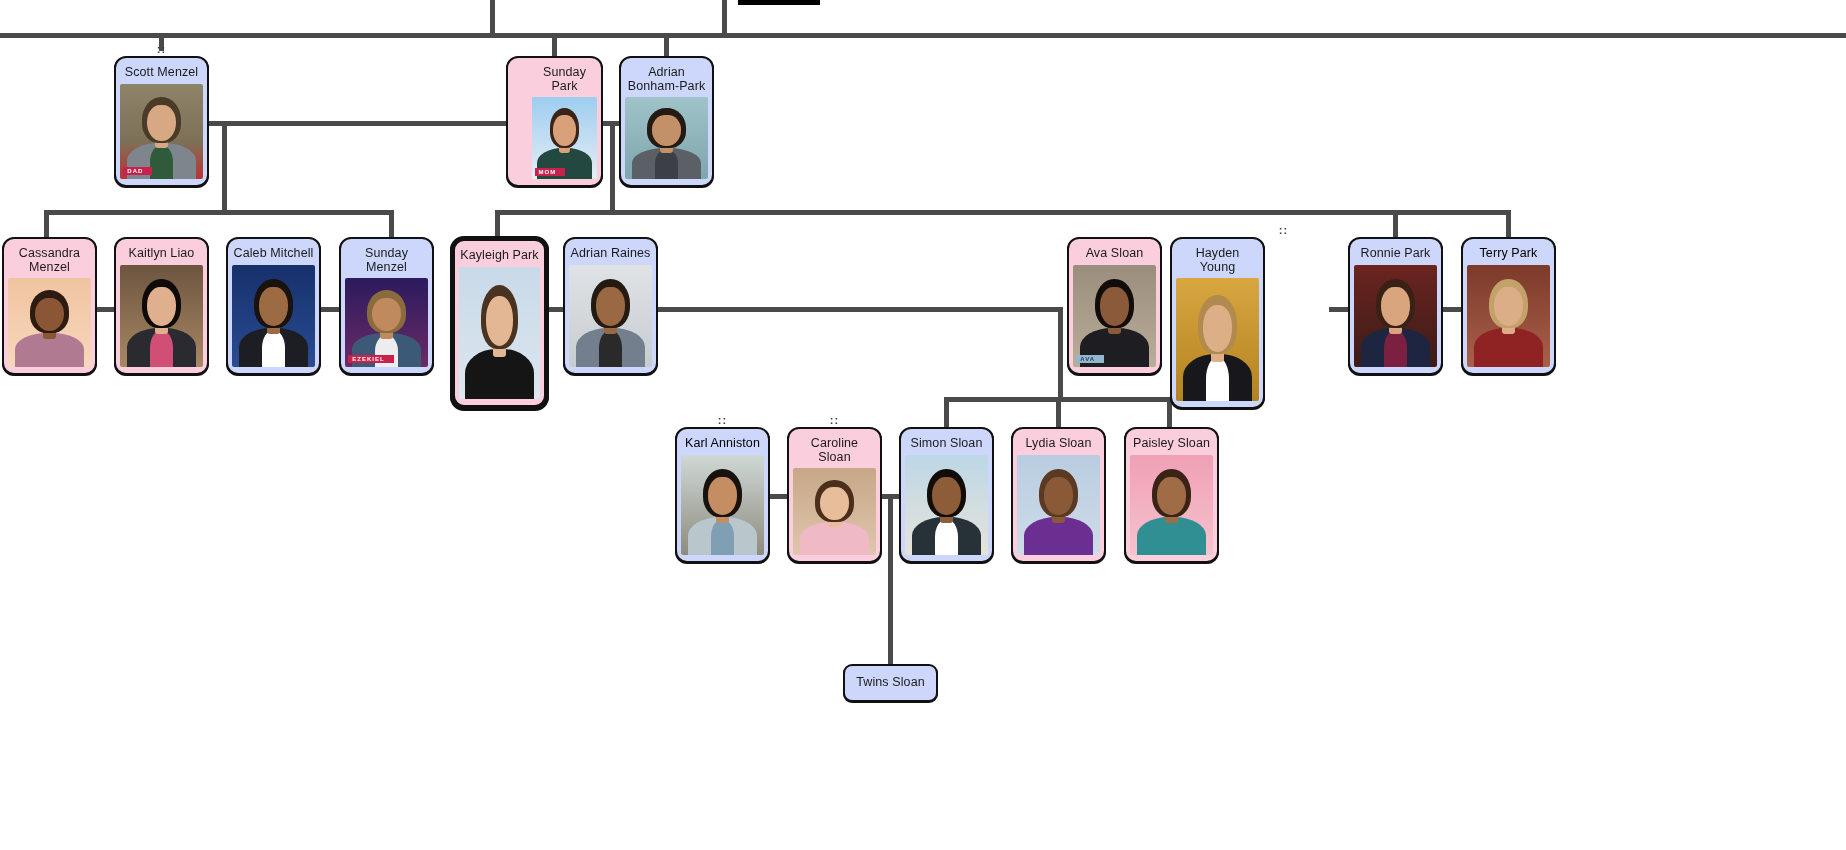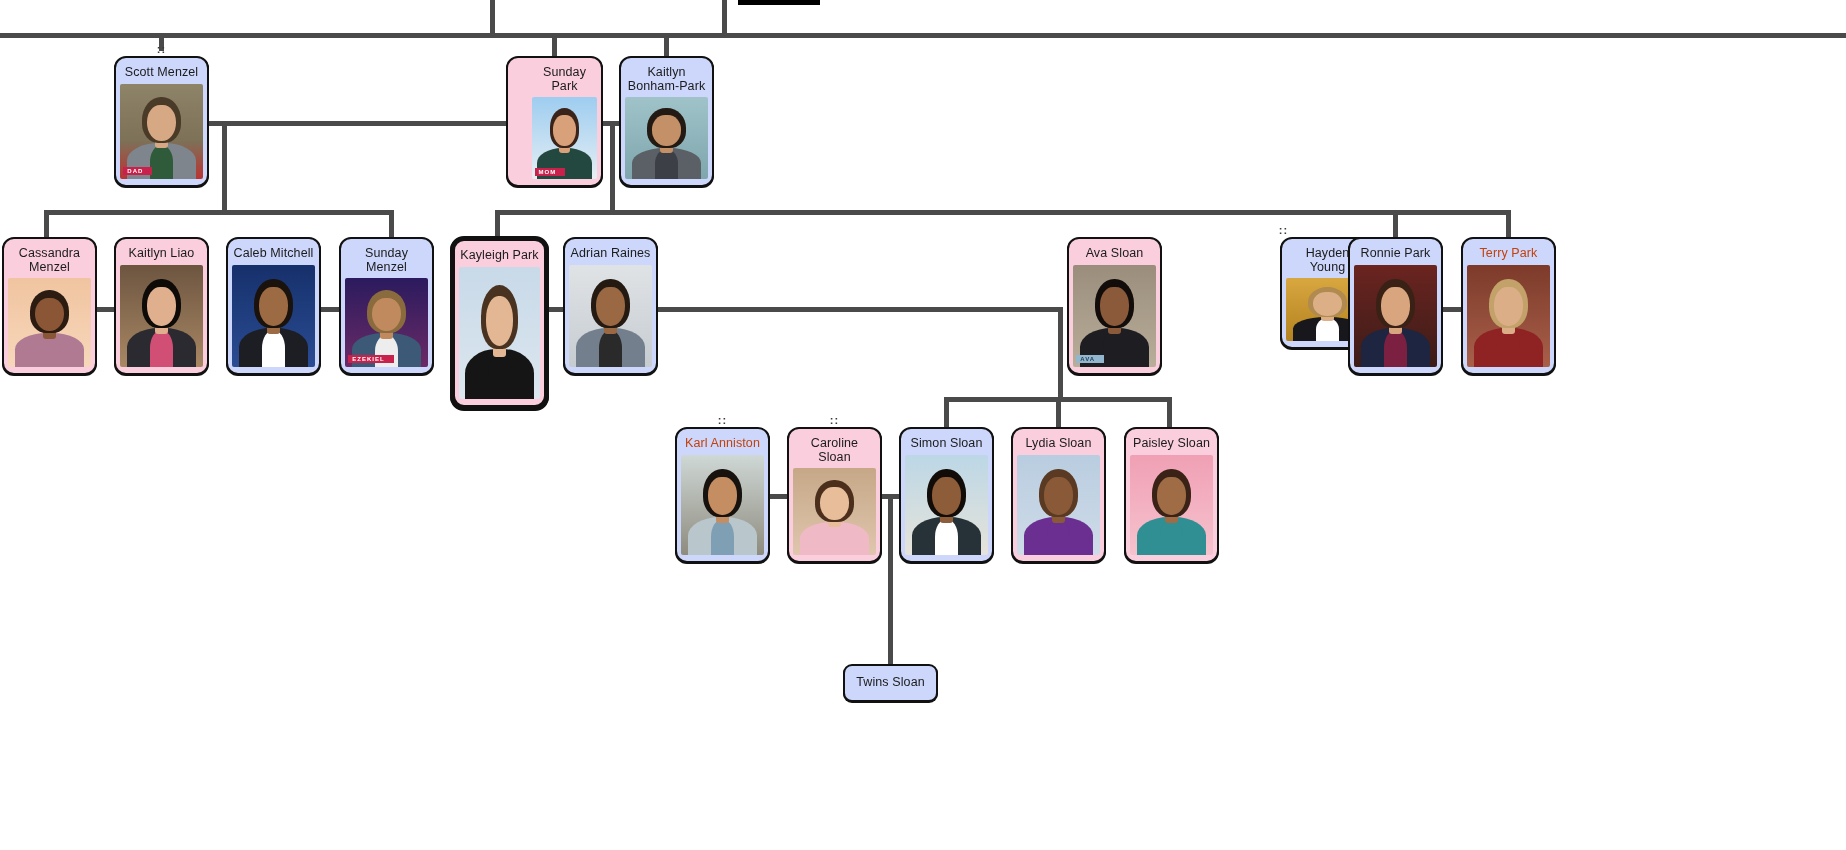--- a/index.html
+++ b/index.html
@@ -47,21 +47,21 @@
     font-size:12.5px;
     line-height:13.5px;
     color:#1b1b1b;
     text-align:center;
     width:100%;
     padding:3px 1px 4px 1px;
     box-sizing:border-box;
     white-space:pre-line;
     letter-spacing:.1px;
   }
-  .card.dim .cname{color:#c2410c;}
+  .card.dim .cname{color:#000000;}
   .card .photo{
     width:100%;
     flex:1 1 auto;
     border-radius:2px;
     background-size:cover;
     background-position:center top;
     overflow:hidden;
     position:relative;
   }
   .card.plain{
@@ -178,21 +178,21 @@
             <div class="shirt" style="left:36%;top:64%;width:28%;height:36%;background:#22483f"></div>
             <div class="neck" style="left:42%;top:56%;width:16%;height:12%;background:#d9a179"></div>
             <div class="hair" style="left:27%;top:14%;width:46%;height:48%;background:#3a241a"></div>
             <div class="face" style="left:33%;top:22%;width:34%;height:38%;background:#d9a179"></div>
             <div class="tag"></div>
           </div>
           <div class="tag">MOM</div>
         </div>
       </div>
       <div class="card male" style="left: 619px; top: 56px; width: 95px; height: 131px;">
-        <div class="cname">Kaitlyn
+        <div class="cname">Adrian
 Bonham-Park</div>
         <div class="photo">
           <div class="ph">
             <div class="bg" style="background:linear-gradient(180deg,#9fc3c9 0%,#7fa6ad 100%)"></div>
             <div class="body" style="left:8%;top:62%;width:84%;height:40%;background:#5b5f66"></div>
             <div class="shirt" style="left:36%;top:64%;width:28%;height:36%;background:#3c4046"></div>
             <div class="neck" style="left:42%;top:56%;width:16%;height:12%;background:#c49068"></div>
             <div class="hair" style="left:27%;top:14%;width:46%;height:48%;background:#231a14"></div>
             <div class="face" style="left:33%;top:22%;width:34%;height:38%;background:#c49068"></div>
           </div>
@@ -288,21 +288,21 @@
             <div class="shirt" style="left:36%;top:64%;width:28%;height:36%;background:#1d1d22"></div>
             <div class="neck" style="left:42%;top:56%;width:16%;height:12%;background:#8a5a3b"></div>
             <div class="hair" style="left:27%;top:14%;width:46%;height:48%;background:#120d0a"></div>
             <div class="face" style="left:33%;top:22%;width:34%;height:38%;background:#8a5a3b"></div>
             <div class="tag blue"></div>
           </div>
           <div class="tag blue">AVA</div>
         </div>
       </div>
       <div class="handle" style="left: 1277.5px; top: 226px;"></div>
-      <div class="card male" style="left: 1280px; top: 237px; width: 95px; height: 112px; align-items: center;">
+      <div class="card male" style="left: 1170px; top: 237px; width: 95px; height: 172px; align-items: center;">
         <div class="cname">Hayden Young</div>
         <div class="photo">
           <div class="ph">
             <div class="bg" style="background:linear-gradient(180deg,#d8a740 0%,#b4821f 100%)"></div>
             <div class="body" style="left:8%;top:62%;width:84%;height:40%;background:#17171c"></div>
             <div class="shirt" style="left:36%;top:64%;width:28%;height:36%;background:#ffffff"></div>
             <div class="neck" style="left:42%;top:56%;width:16%;height:12%;background:#dcaf87"></div>
             <div class="hair" style="left:27%;top:14%;width:46%;height:48%;background:#b08a4e"></div>
             <div class="face" style="left:33%;top:22%;width:34%;height:38%;background:#dcaf87"></div>
           </div>

